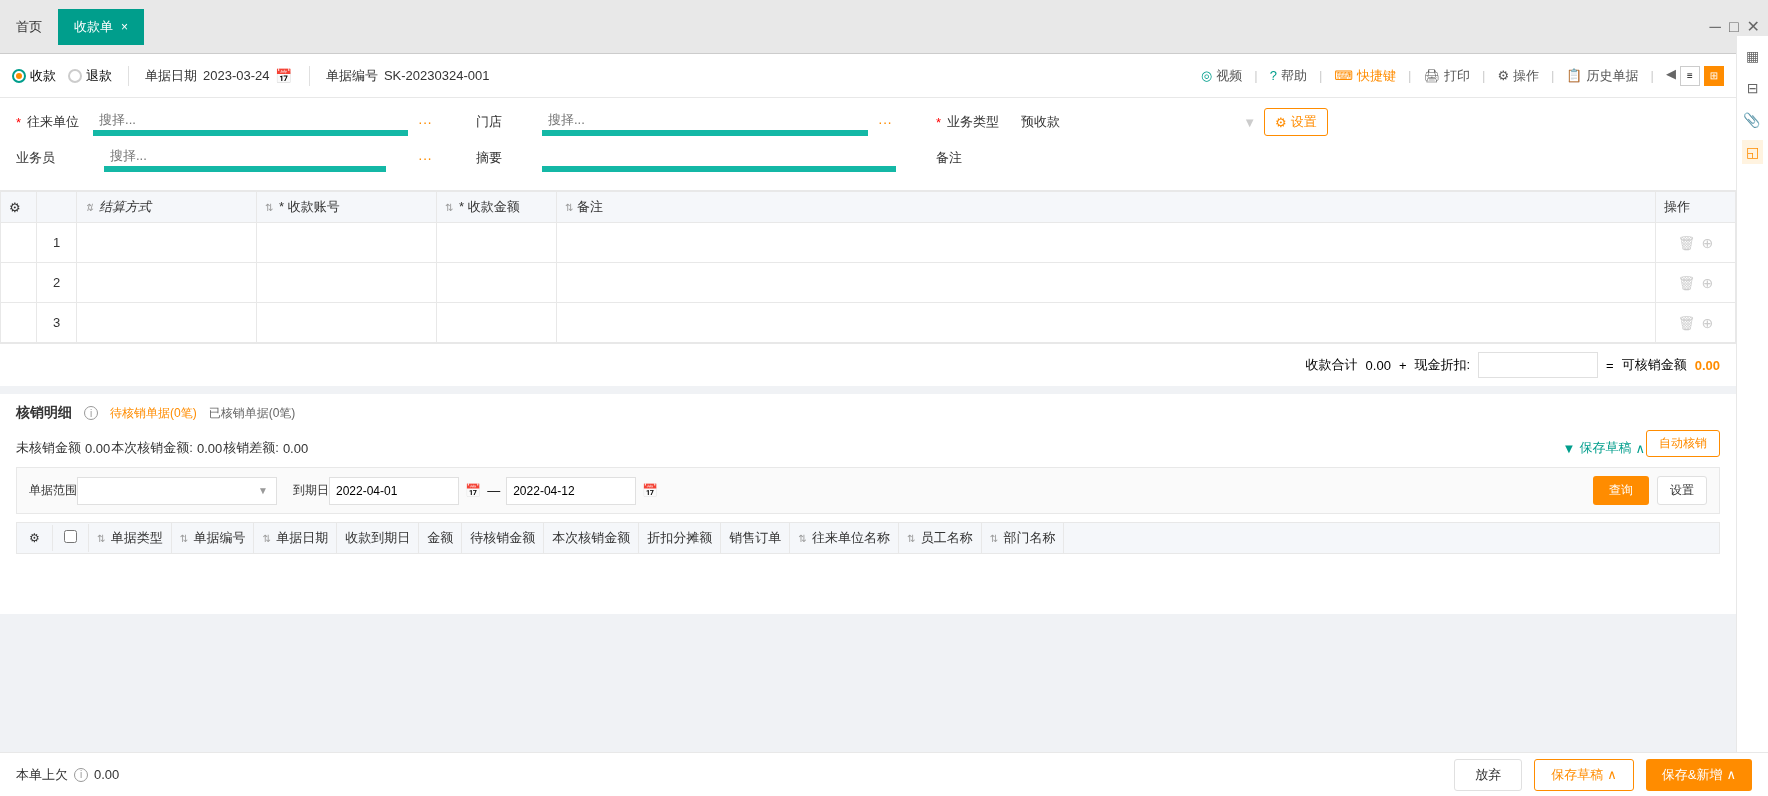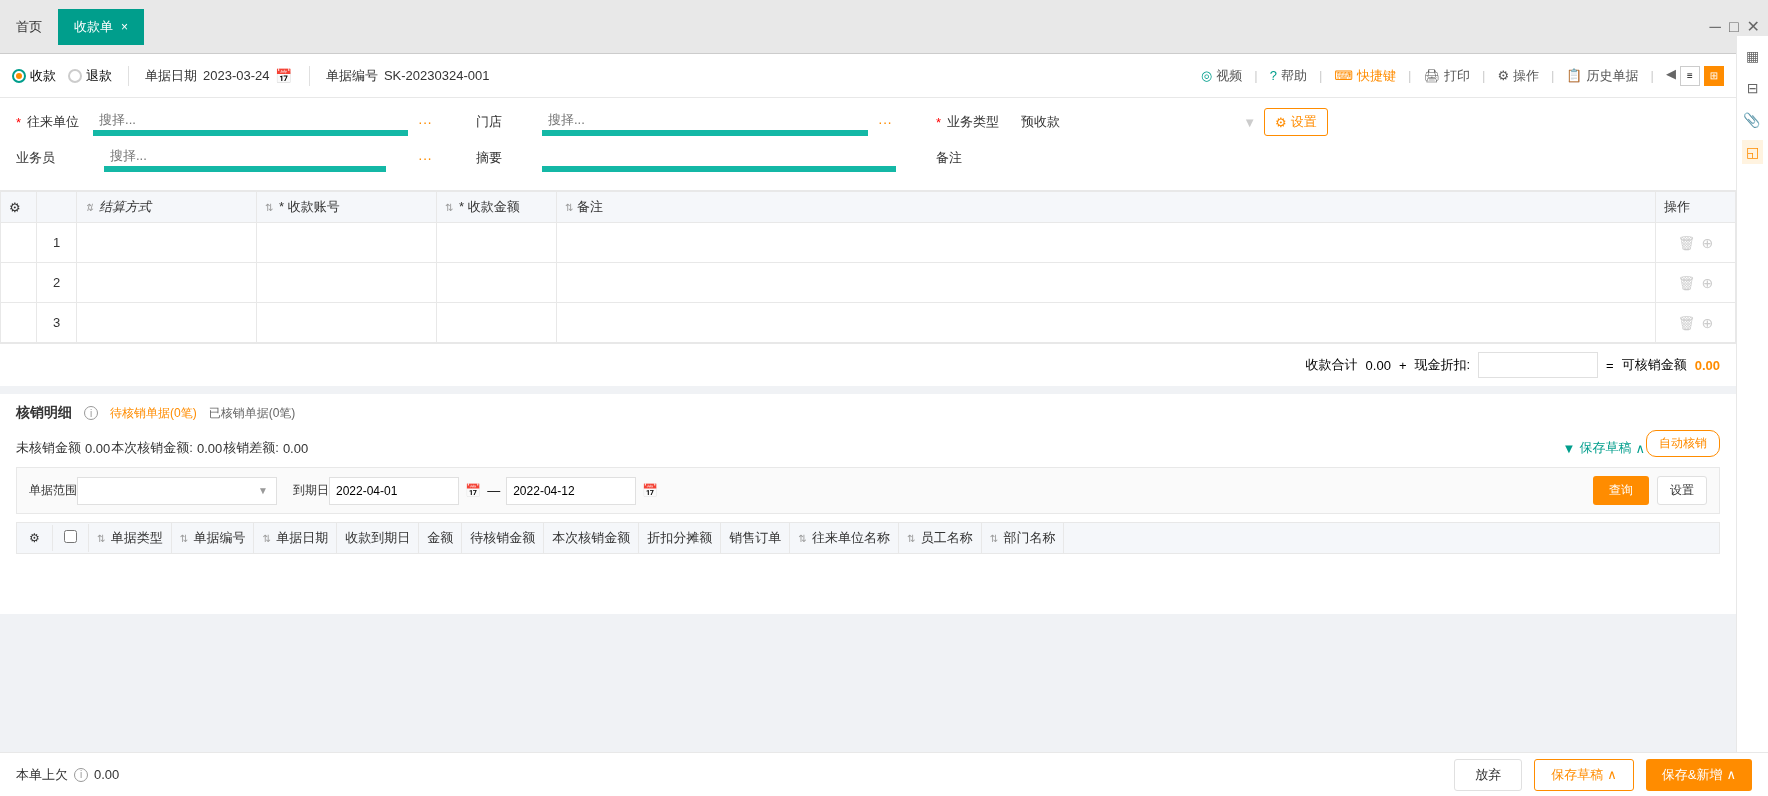--- a/index.html
+++ b/index.html
@@ -110,21 +110,21 @@
     .verify-header { display: flex; align-items: center; gap: 12px; margin-bottom: 8px; }
     .verify-title { font-size: 14px; font-weight: bold; color: #333; }
     .verify-tab { color: #ff8c00; cursor: pointer; font-size: 12px; }
     .verify-tab-inactive { color: #666; cursor: pointer; font-size: 12px; }
     .verify-stats { display: flex; align-items: flex-end; gap: 1px; margin-bottom: 10px; }
     .stat-item { display: flex; align-items: center; gap: 4px; color: #333; font-size: 12px; }
     .stat-value { color: #333; }
     .more-conditions { margin-left: auto; color: #009e8c; cursor: pointer; font-size: 12px; display: flex; align-items: center; gap: 4px; }
     .auto-verify-btn {
       background: #fff; border: 1px solid #ff8c00; color: #ff8c00;
-      padding: 4px 12px; border-radius: 10px; cursor: pointer; font-size: 12px;
+      padding: 4px 12px; border-radius: 3px; cursor: pointer; font-size: 12px;
     }
 
     
     .filter-row {
       display: flex; align-items: center; gap: 16px;
       border: 1px solid #e8e8e8; padding: 8px 12px; margin-bottom: 8px;
       background: #fafafa;
     }
     .filter-field { display: flex; align-items: center; }
     .filter-label { color: #333; white-space: nowrap; font-size: 12px; }

